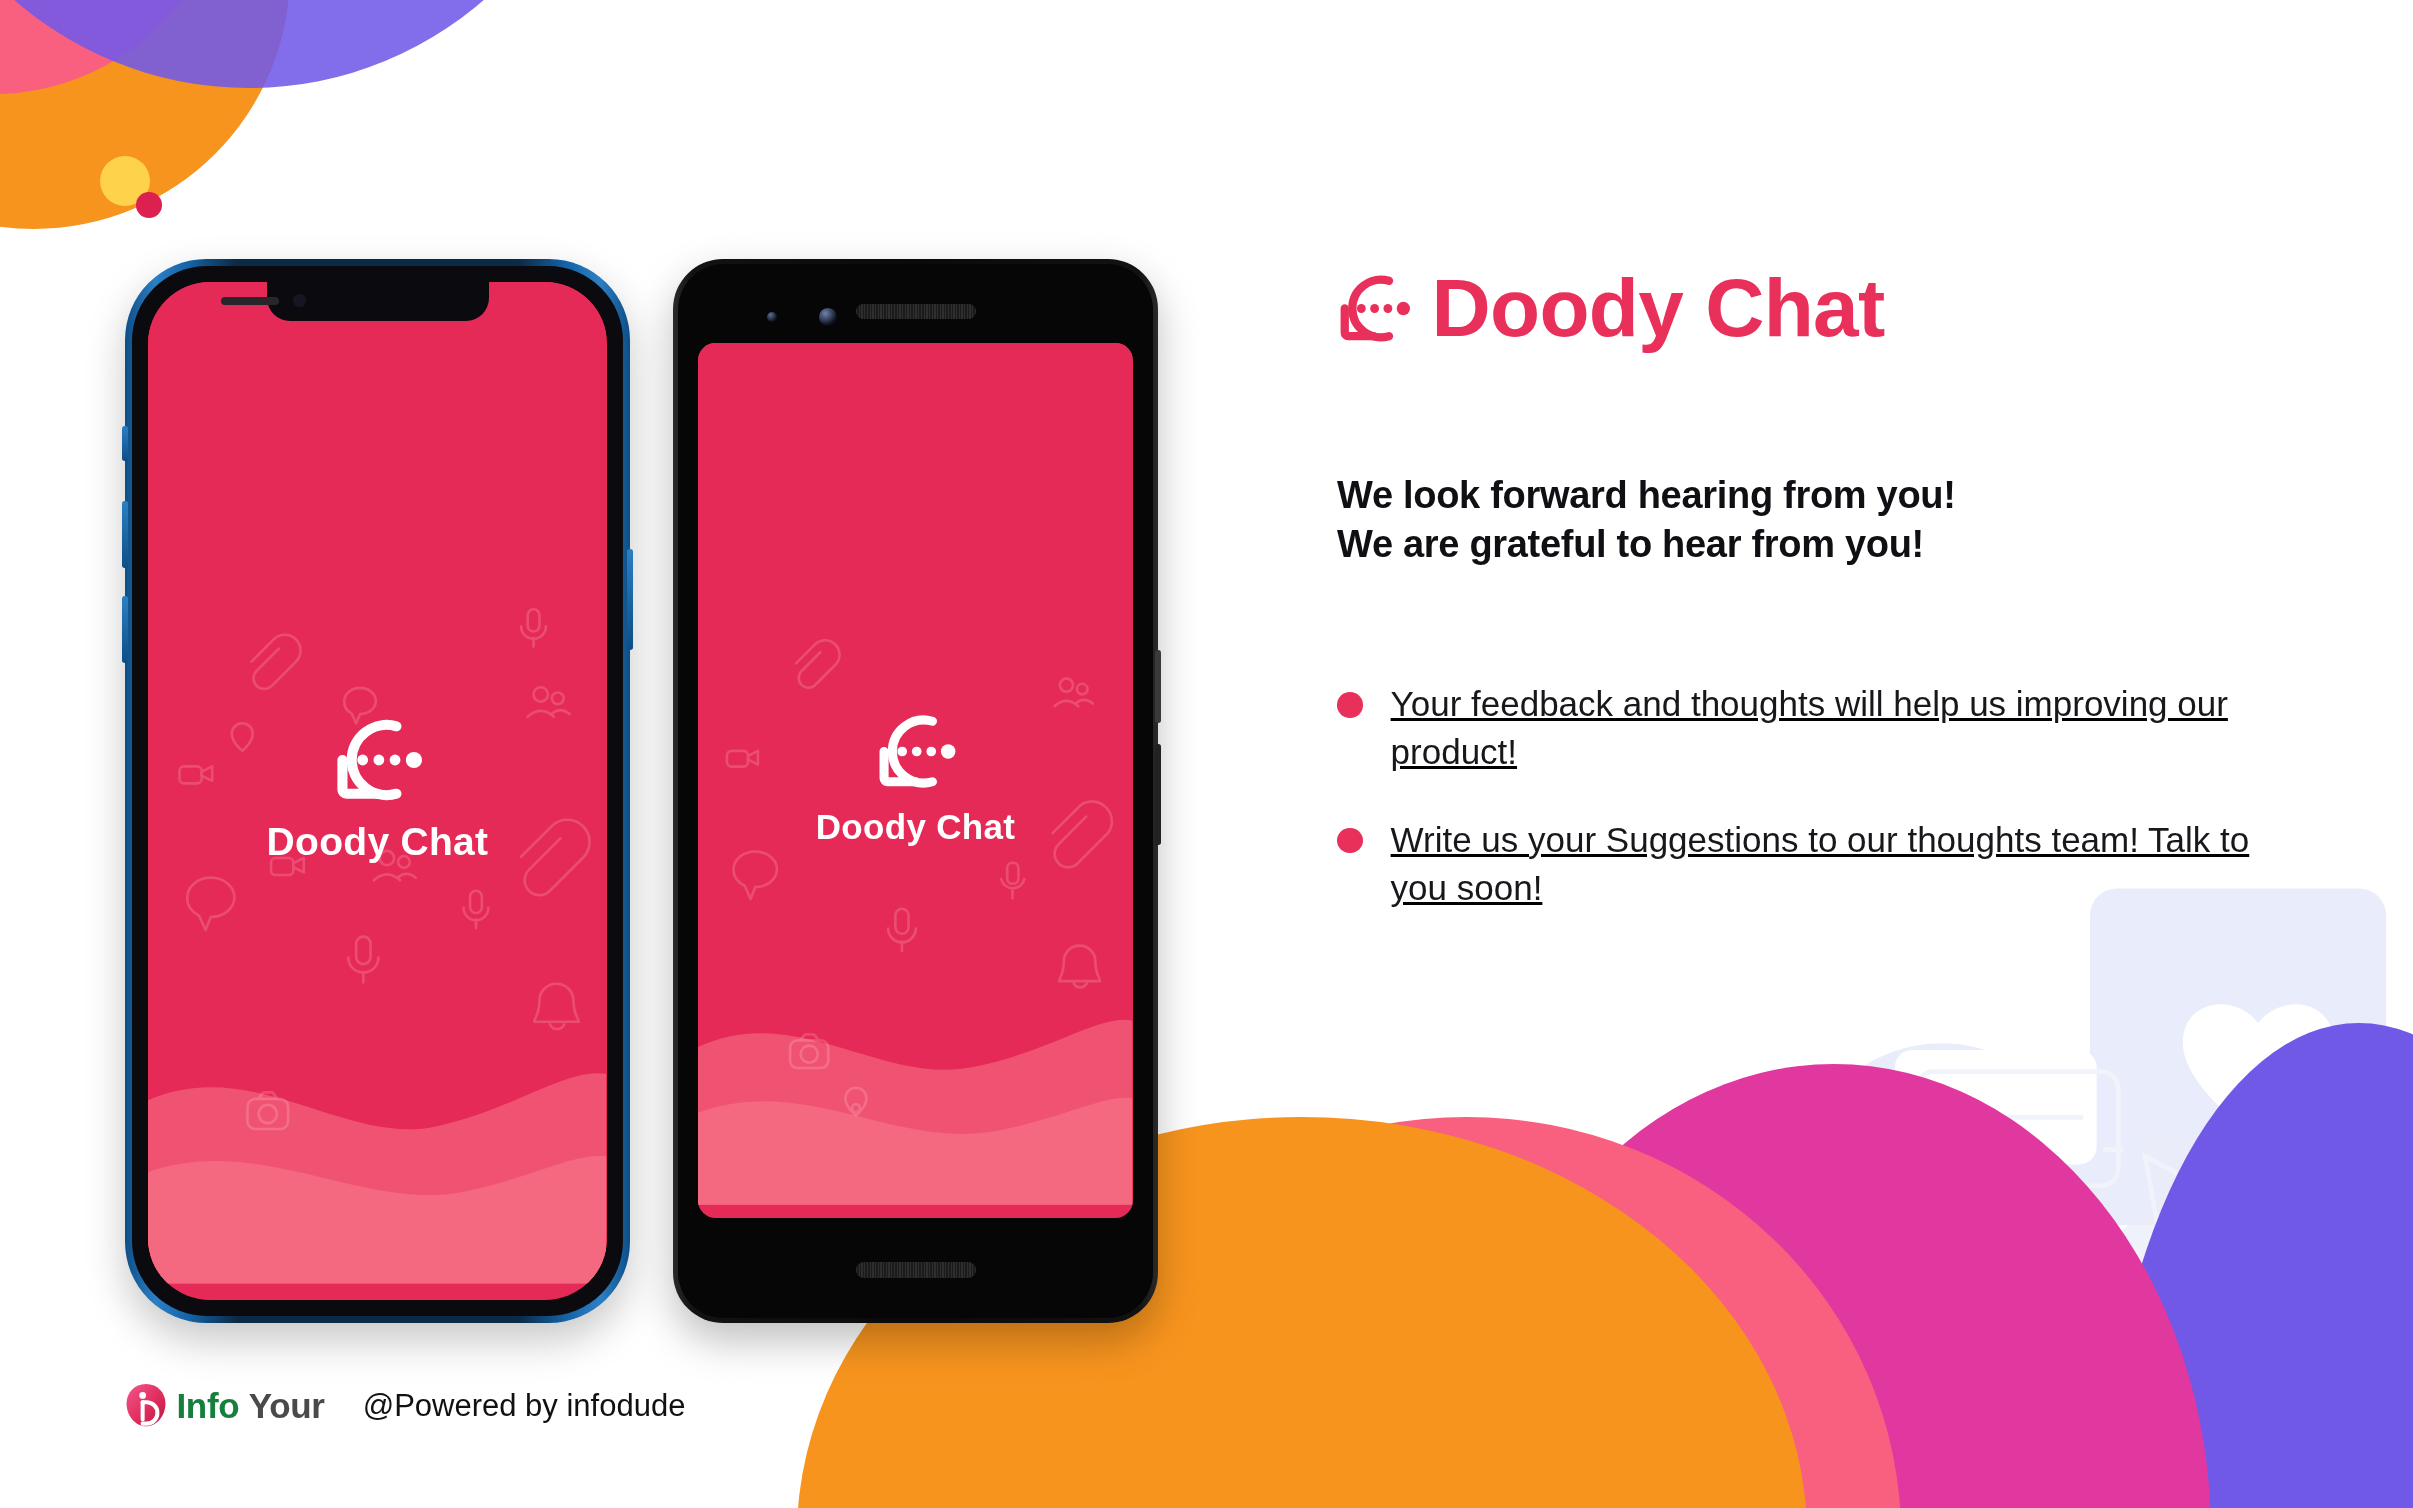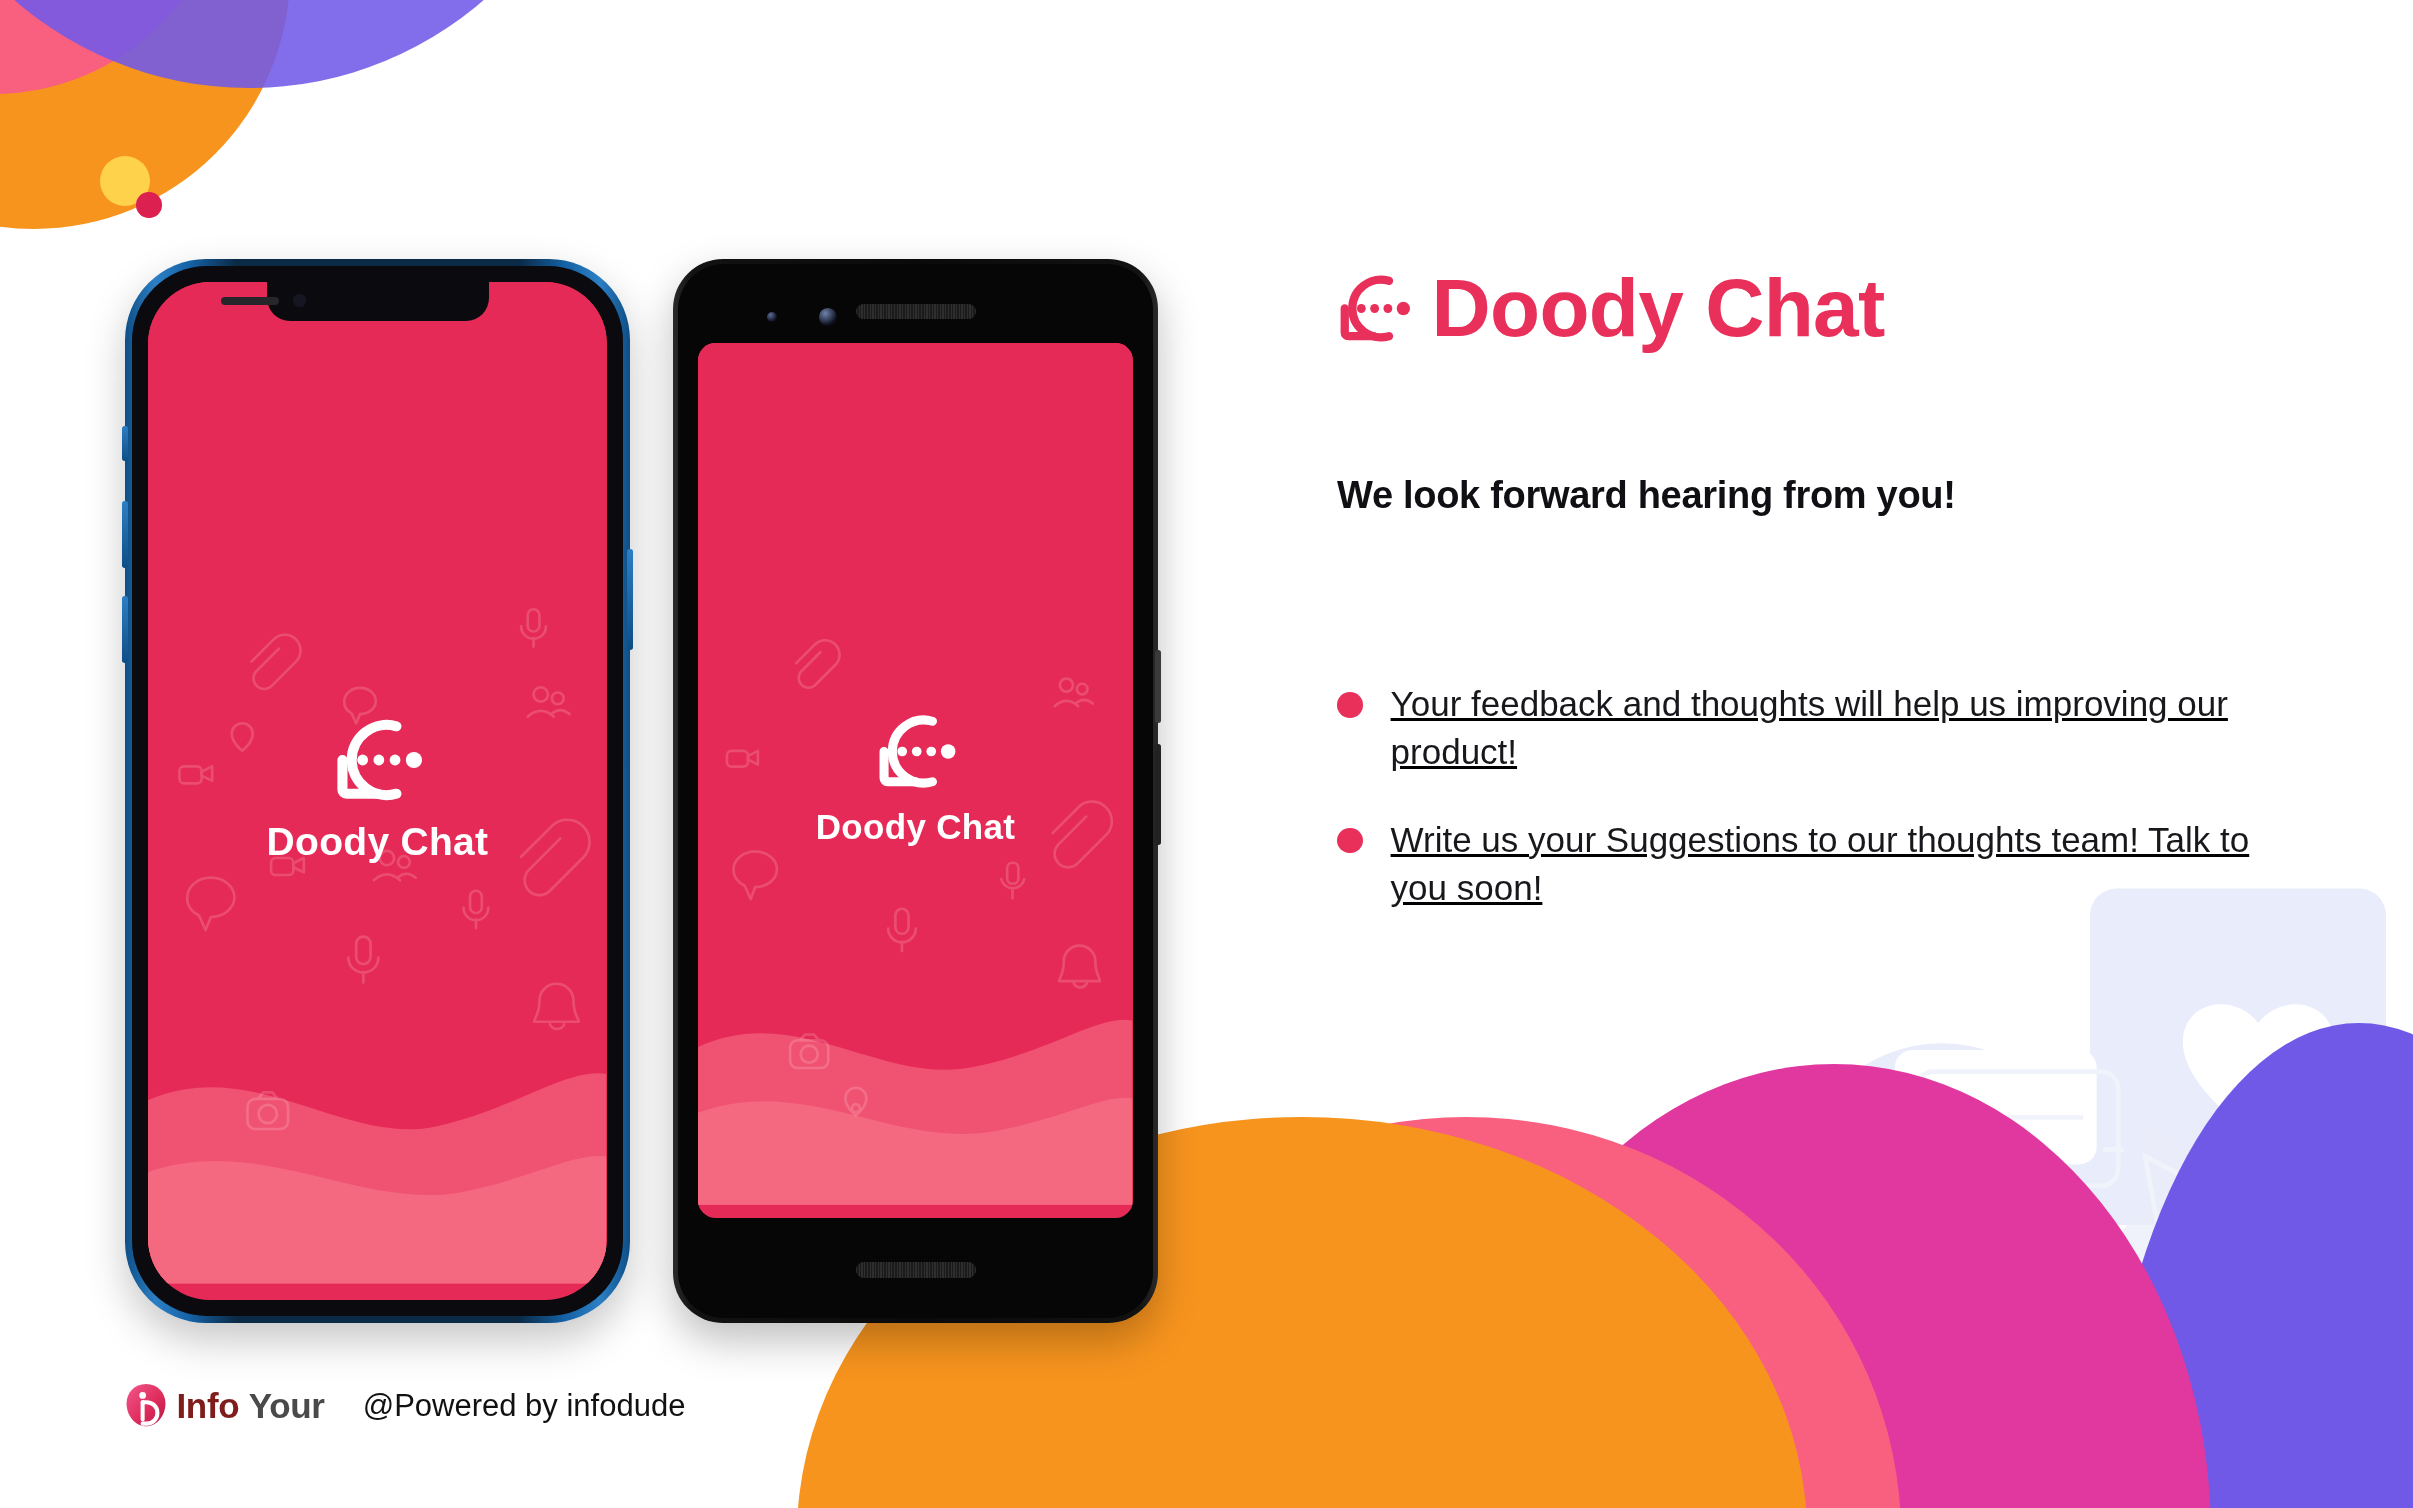--- a/index.html
+++ b/index.html
@@ -102,21 +102,21 @@
 
   .bullets { position:absolute; top:680px; left:0; width:976px; }
   .bullet { display:flex; align-items:flex-start; margin-bottom:39px;text-decoration:underline; }
   .bullet-dot { flex:0 0 auto; width:25.6px; height:25.6px; border-radius:50%; background:#E8305A; margin-top:12px; }
   .bullet-text { margin-left:28px; font-size:35px; color:#18181c; line-height:1.38; font-weight:400; }
 
   
   #footer { position:absolute; left:125px; bottom:79px; display:flex; align-items:center; gap:38px; }
   .infodude { display:flex; align-items:center; gap:9.4px; }
   .id-word { font-size:35px; font-weight:bold; letter-spacing:-0.3px; }
-  .id-info { color:#7f1d1d; }
+  .id-info { color:#15803d; }
   .id-dude { color:#4A4A4A; }
   .powered { font-size:31px; color:#111; }
 </style>
 </head>
 <body>
 
 <div id="stage">
 
   <div class="blob blob-orange-tl"></div>
   <div class="blob blob-coral-tl"></div>
@@ -329,20 +329,21 @@
         <circle cx="44" cy="62" r="8" fill="#E8305A"></circle>
         <circle cx="68" cy="62" r="8" fill="#E8305A"></circle>
         <circle cx="92" cy="62" r="8" fill="#E8305A"></circle>
         <circle cx="120" cy="62" r="12" fill="#E8305A"></circle>
       </svg>
       <div class="brand-name">Doody Chat</div>
     </div>
 
     <div class="headline">
       <div>We look forward hearing from you!</div>
+      <div>We are grateful to hear from you!</div>
     </div>
 
     <div class="bullets">
       <div class="bullet">
         <span class="bullet-dot"></span>
         <span class="bullet-text">Your feedback and thoughts will help us improving our product!</span>
       </div>
       <div class="bullet">
         <span class="bullet-dot"></span>
         <span class="bullet-text">Write us your Suggestions to our thoughts team! Talk to you soon!</span>

